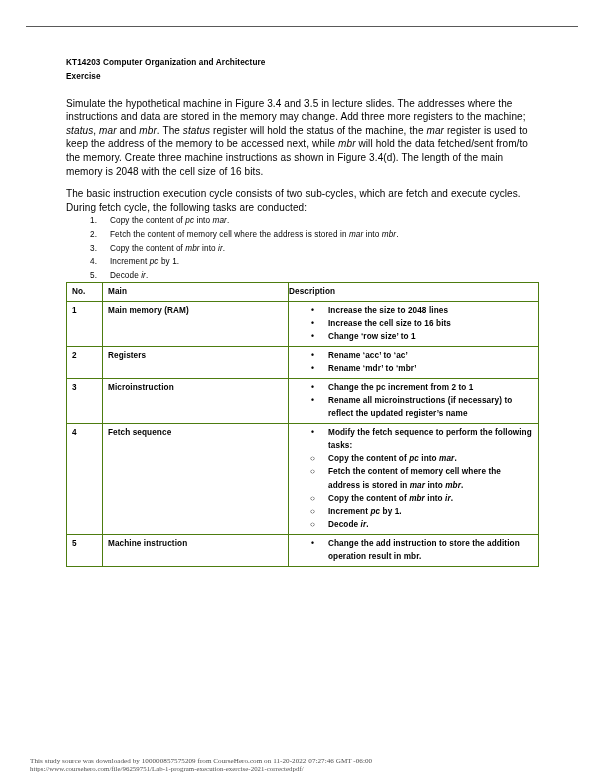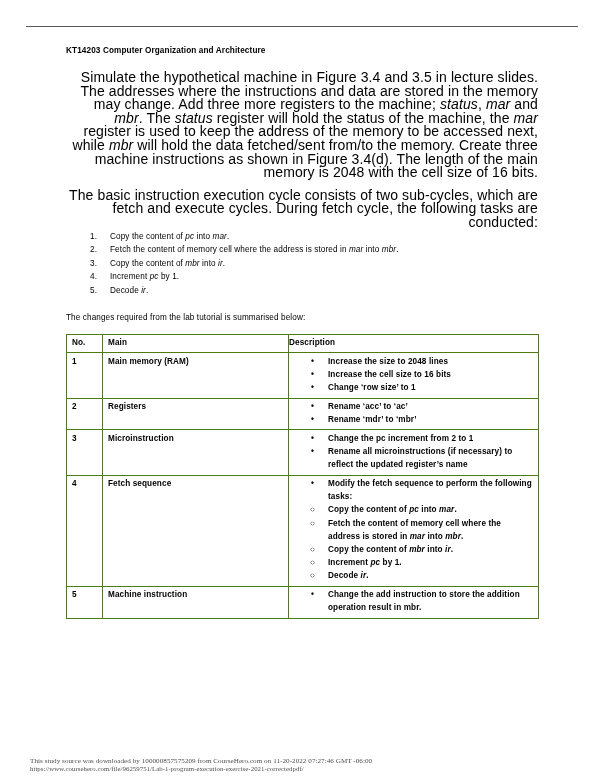--- a/index.html
+++ b/index.html
@@ -27,38 +27,38 @@
     left: 26px;
     top: 26px;
     width: 552px;
     height: 0;
     border-top: 1.3px solid #595959;
   }
 
   .content {
     position: absolute;
     left: 66px;
-    top: 44px;
+    top: 56px;
     width: 472px;
   }
 
   .title-block {
     font-weight: bold;
     font-size: 8.2px;
     line-height: 13.6px;
     letter-spacing: 0.12px;
   }
   .title-line { white-space: nowrap; }
 
   p.para {
-    font-size: 14px;
+    font-size: 10px;
     line-height: 13.6px;
     letter-spacing: 0.1px;
     margin: 13.5px 0 0 0;
-    text-align: right;
+    text-align: left;
   }
   p.para.tight { margin-top: 9px; }
 
   i { font-style: italic; }
 
   ol.tasks {
     margin: 0;
     padding: 0 0 0 0;
     list-style: none;
     font-size: 8.2px;
@@ -166,20 +166,21 @@
 <body>
 
 <div class="page">
 
   <div class="top-rule"></div>
 
   <div class="content">
 
     <div class="title-block">
       <div class="title-line">KT14203 Computer Organization and Architecture</div>
+      <div class="title-line">Exercise</div>
     </div>
 
     <p class="para"><span>Simulate the hypothetical machine in Figure 3.4 and 3.5 in lecture slides. The addresses where the instructions and data are stored in the memory may change. Add three more registers to the machine; </span><i>status</i><span>, </span><i>mar</i><span> and </span><i>mbr</i><span>.  The </span><i>status</i><span> register will hold the status of the machine, the </span><i>mar</i><span> register is used to keep the address of the memory to be accessed next, while </span><i>mbr</i><span> will hold the data fetched/sent from/to the memory. Create three machine instructions as shown in Figure 3.4(d). The length of the main memory is 2048 with the cell size of 16 bits.</span></p>
 
     <p class="para tight">The basic instruction execution cycle consists of two sub-cycles, which are fetch and execute cycles. During fetch cycle, the following tasks are conducted:</p>
 
     <ol class="tasks">
         <li>
           <span class="num">1.</span>
           <span class="txt"><span>Copy the content of </span><i>pc</i><span> into </span><i>mar</i><span>.</span></span>
@@ -195,21 +196,20 @@
         <li>
           <span class="num">4.</span>
           <span class="txt"><span>Increment </span><i>pc</i><span> by 1.</span></span>
         </li>
         <li>
           <span class="num">5.</span>
           <span class="txt"><span>Decode </span><i>ir</i><span>.</span></span>
         </li>
       </ol>
 
-    <p class="intro-table">The changes required from the lab tutorial is summarised below:</p>
 
     <table class="changes">
       <colgroup>
         <col class="c-no">
           <col class="c-item">
           <col class="c-desc">
       </colgroup>
       <thead>
         <tr>
           <th>No.</th>

